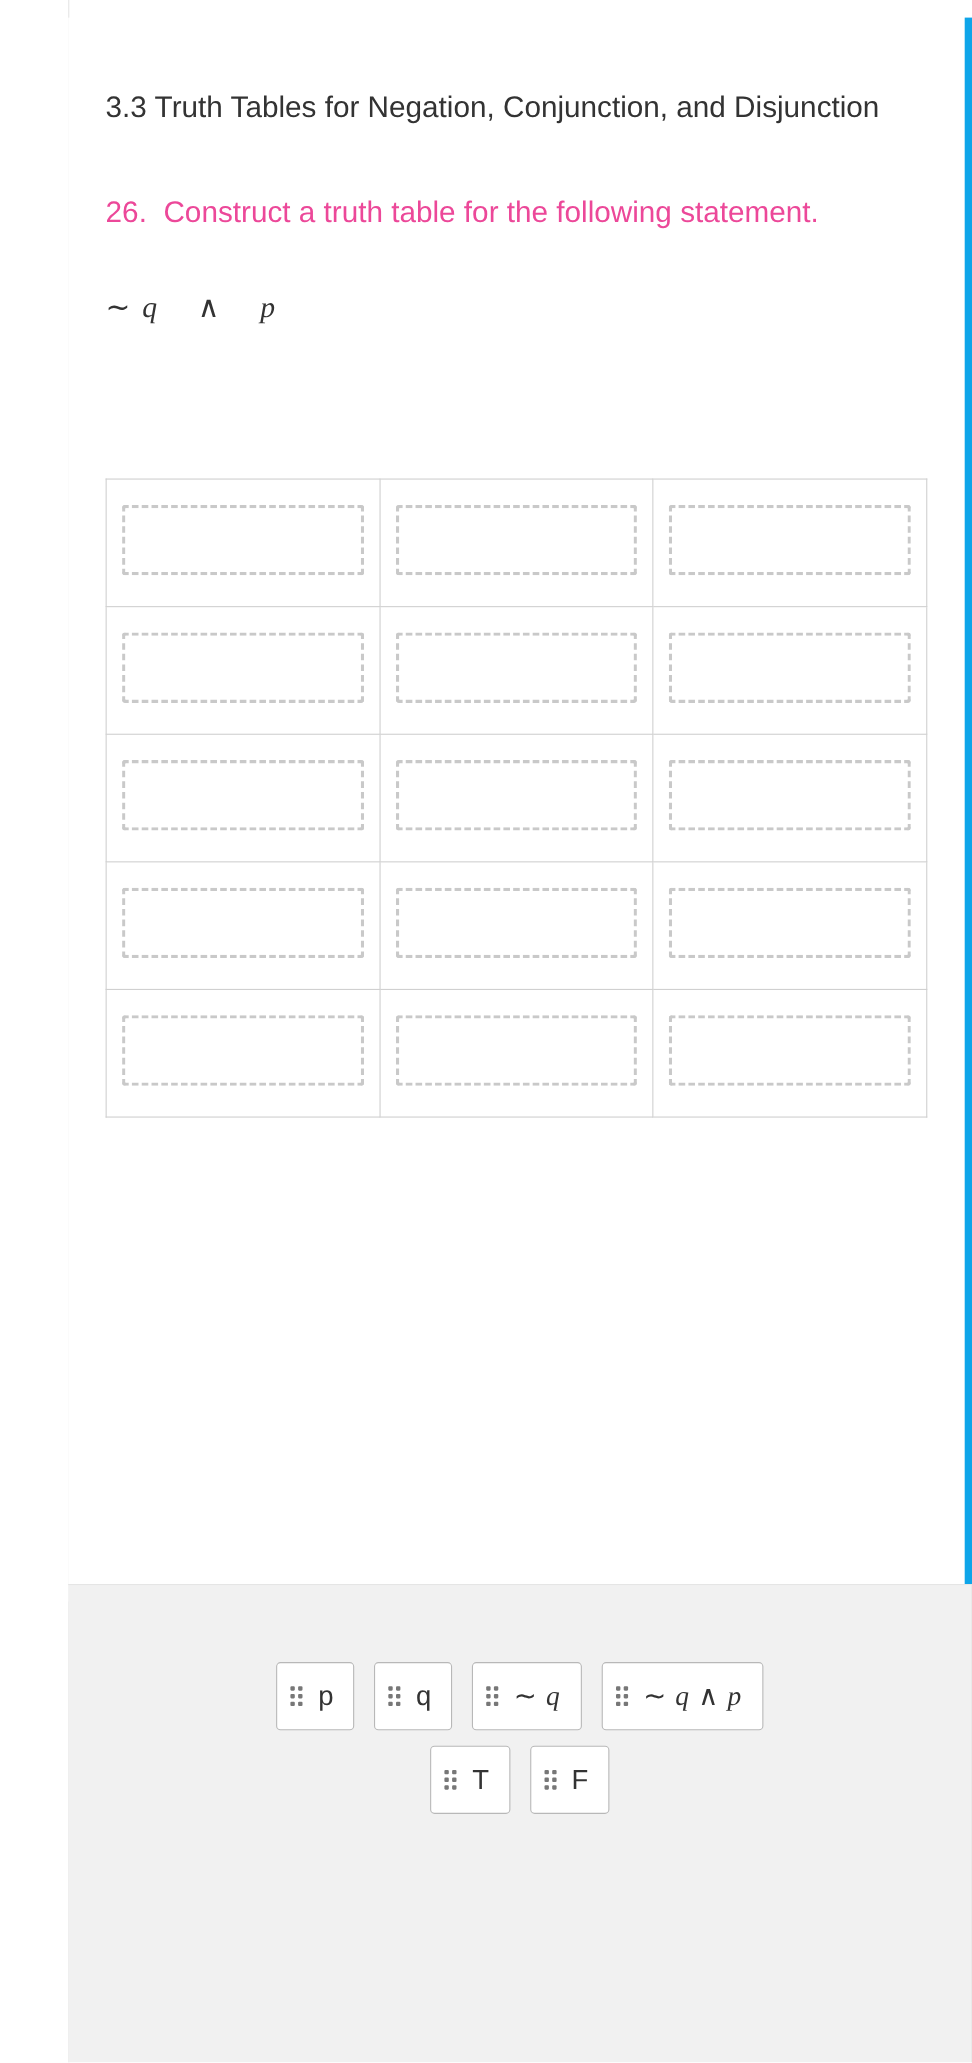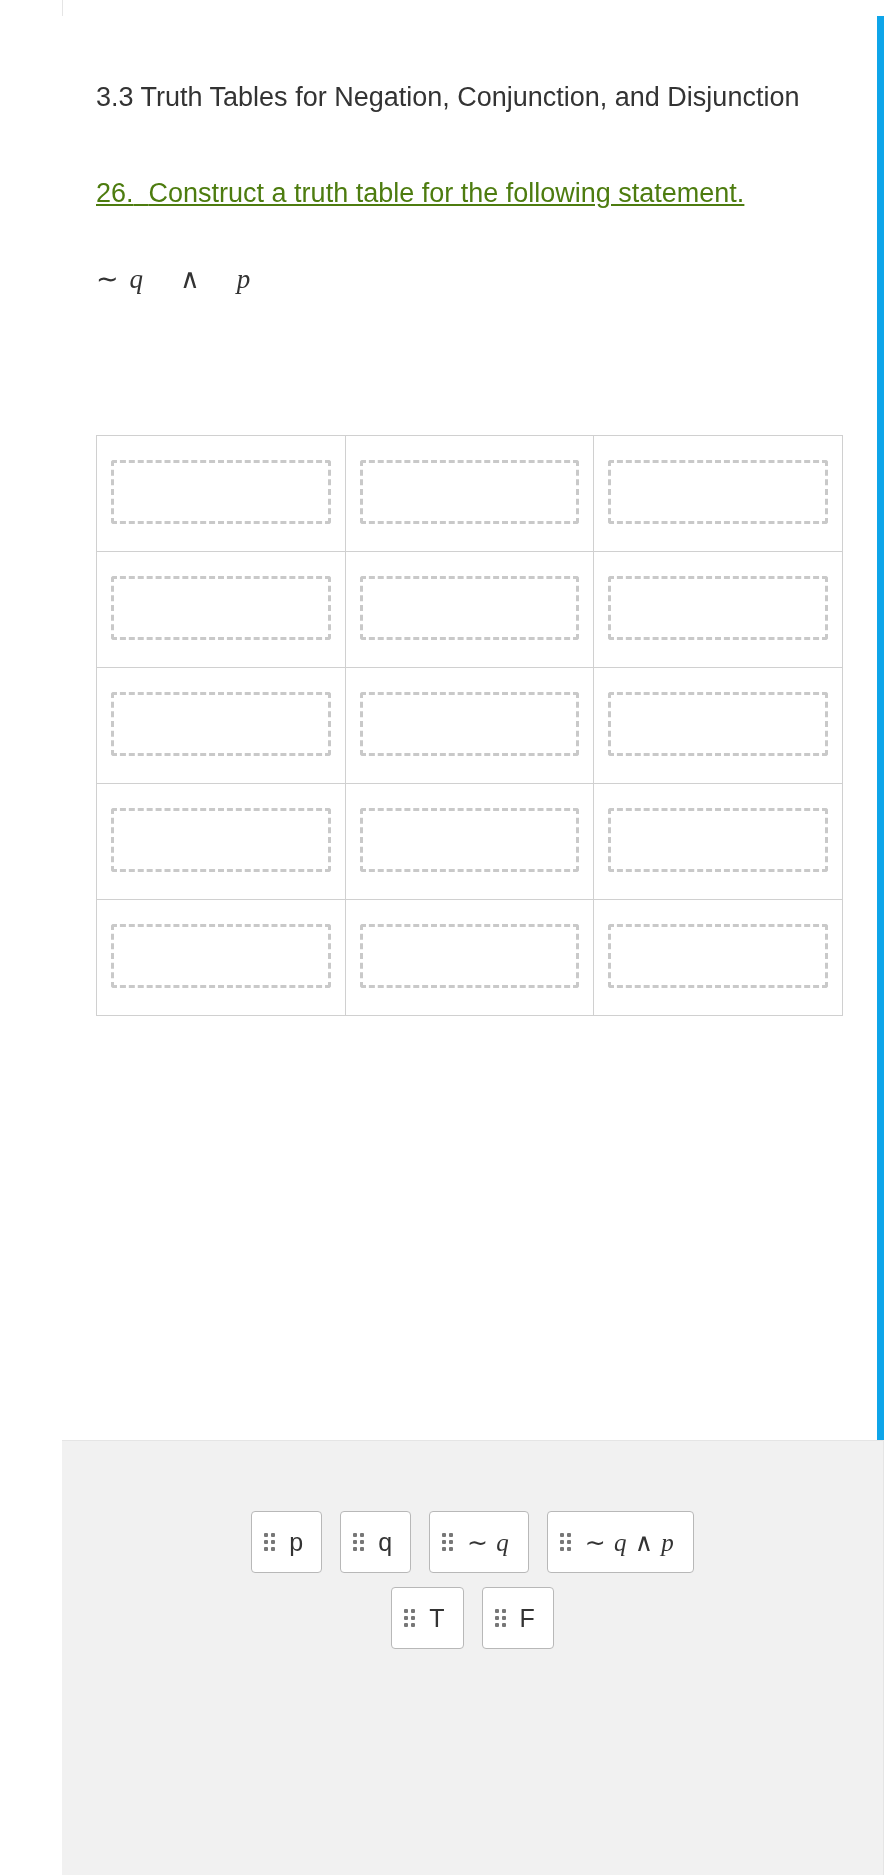--- a/index.html
+++ b/index.html
@@ -34,22 +34,21 @@
   .section-title {
     font-size: 27px;
     line-height: 2.5;
     font-weight: 400;
     color: #333;
   }
   .question {
     margin-top: 28px;
     font-size: 27px;
     line-height: 2.5;
-    color: #4d7c0f;
-    text-decoration: underline;
+    color: #ec4899;
   }
   .formula {
     margin-top: 36px;
     font-size: 27px;
     font-family: "Times New Roman", Times, serif;
     font-style: italic;
     letter-spacing: 2px;
   }
   .formula .op { font-style: normal; }
   .truth-table {

